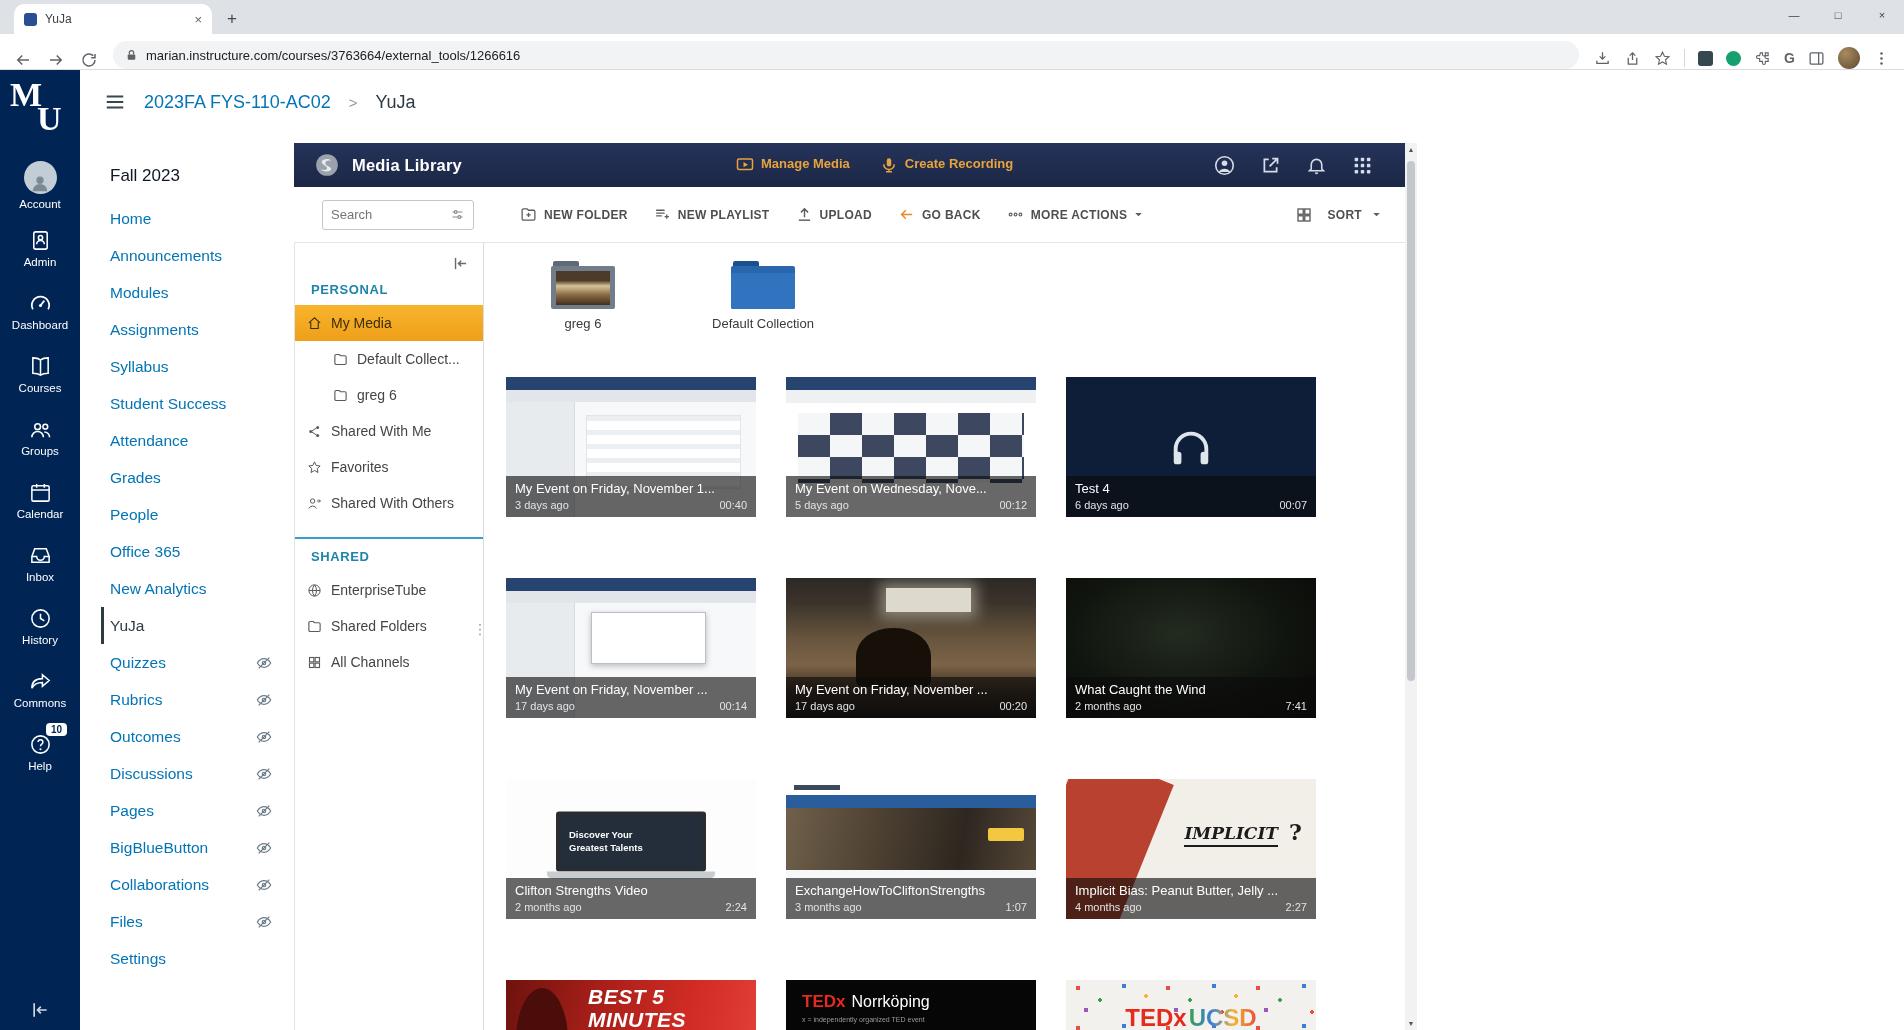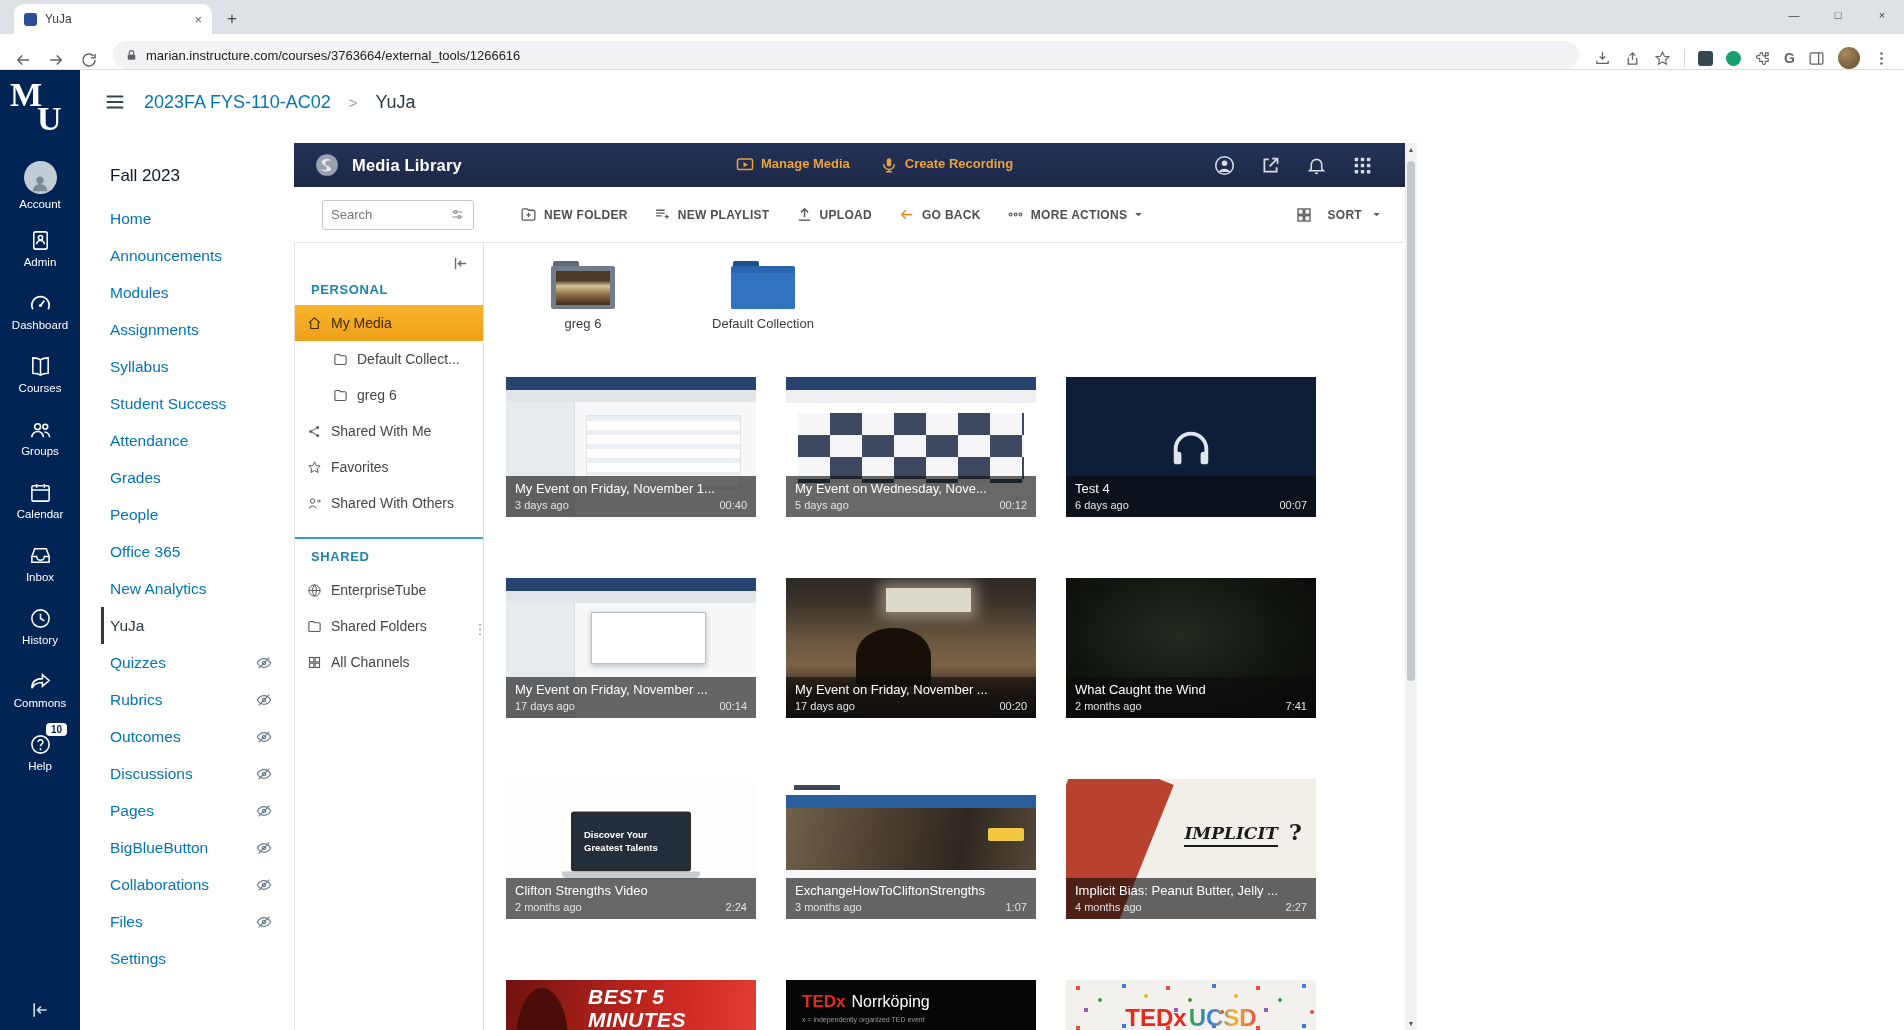--- a/index.html
+++ b/index.html
@@ -127,21 +127,21 @@
 .th-shot.dlg::after{left:34%;right:auto;width:45%;top:34px;height:50px;background:#fff;border:1px solid #b9bfc6;box-shadow:0 2px 6px rgba(0,0,0,.25)}
 .th-shotb{background:linear-gradient(#27436f,#27436f) 0 0/100% 13px no-repeat,linear-gradient(#eef0f2,#eef0f2) 0 13px/100% 13px no-repeat,#fff}
 .th-shotb::after{content:"";position:absolute;left:12px;right:12px;top:36px;height:70px;background:repeating-conic-gradient(#3d4860 0% 25%,#f5f6f8 0% 50%) 0 0/64px 44px}
 .th-audio{background:#0f1e38;display:flex;align-items:center;justify-content:center}
 .th-audio svg{width:46px;height:46px;color:#dfe5ec}
 .th-room{background:linear-gradient(180deg,#2c2824 0%,#3c342c 18%,#6a573f 45%,#7b6347 62%,#35281c 82%,#15100c 100%)}
 .th-room::before{content:"";position:absolute;left:40%;top:10px;width:34%;height:24px;background:#ded9cd;box-shadow:0 0 14px 6px rgba(230,225,210,.45)}
 .th-room::after{content:"";position:absolute;left:28%;bottom:22%;width:30%;height:42%;background:#161008;border-radius:48% 48% 10% 10%}
 .th-dark{background:radial-gradient(ellipse at 45% 40%,#232b20 0%,#11150f 55%,#070806 100%)}
 .th-clifton{background:#fdfdfd}
-.laptop{position:absolute;left:50%;top:50%;transform:translate(-50%,-56%);width:120px}
+.laptop{position:absolute;left:50%;top:50%;transform:translate(-50%,-56%);width:150px}
 .scr{height:60px;background:#232e3a;border:3px solid #2c2c2c;border-radius:3px;color:#fff;display:flex;flex-direction:column;justify-content:center;padding-left:10px;gap:2px}
 .scr .l1,.scr .l2{font-size:9.5px;font-weight:bold;line-height:1.2}
 .kb{height:7px;background:#c7ccd1;border-radius:0 0 5px 5px;margin:0 -9px}
 .th-exchange{background:#f6f7f8}
 .ex-top{height:16px;background:#fff;position:relative}
 .ex-top::before{content:"";position:absolute;left:8px;top:6px;width:46px;height:5px;background:#3a4a5a}
 .ex-nav{height:13px;background:#2a5d9b}
 .ex-photo{height:62px;background:linear-gradient(100deg,#70604b 0%,#4a3e30 40%,#2e2720 70%,#564838 100%);position:relative}
 .ex-photo::after{content:"";position:absolute;right:12px;top:20px;width:36px;height:13px;background:#f3c73f;border-radius:2px}
 .th-implicit{background:#f2efe9}

